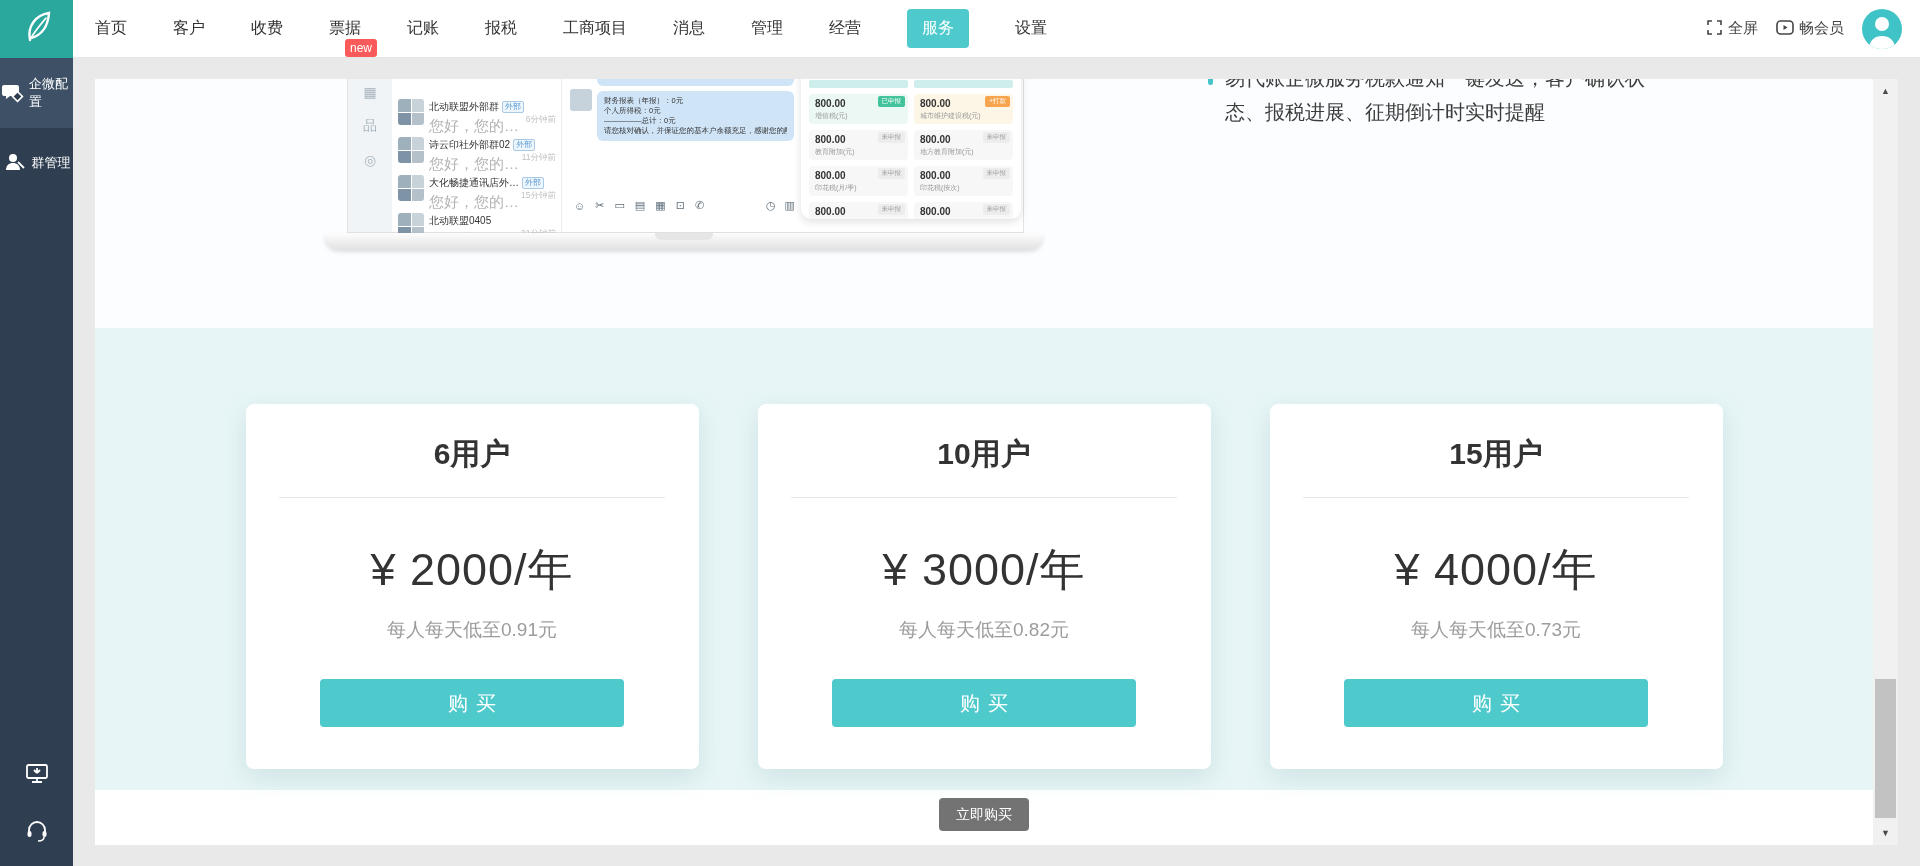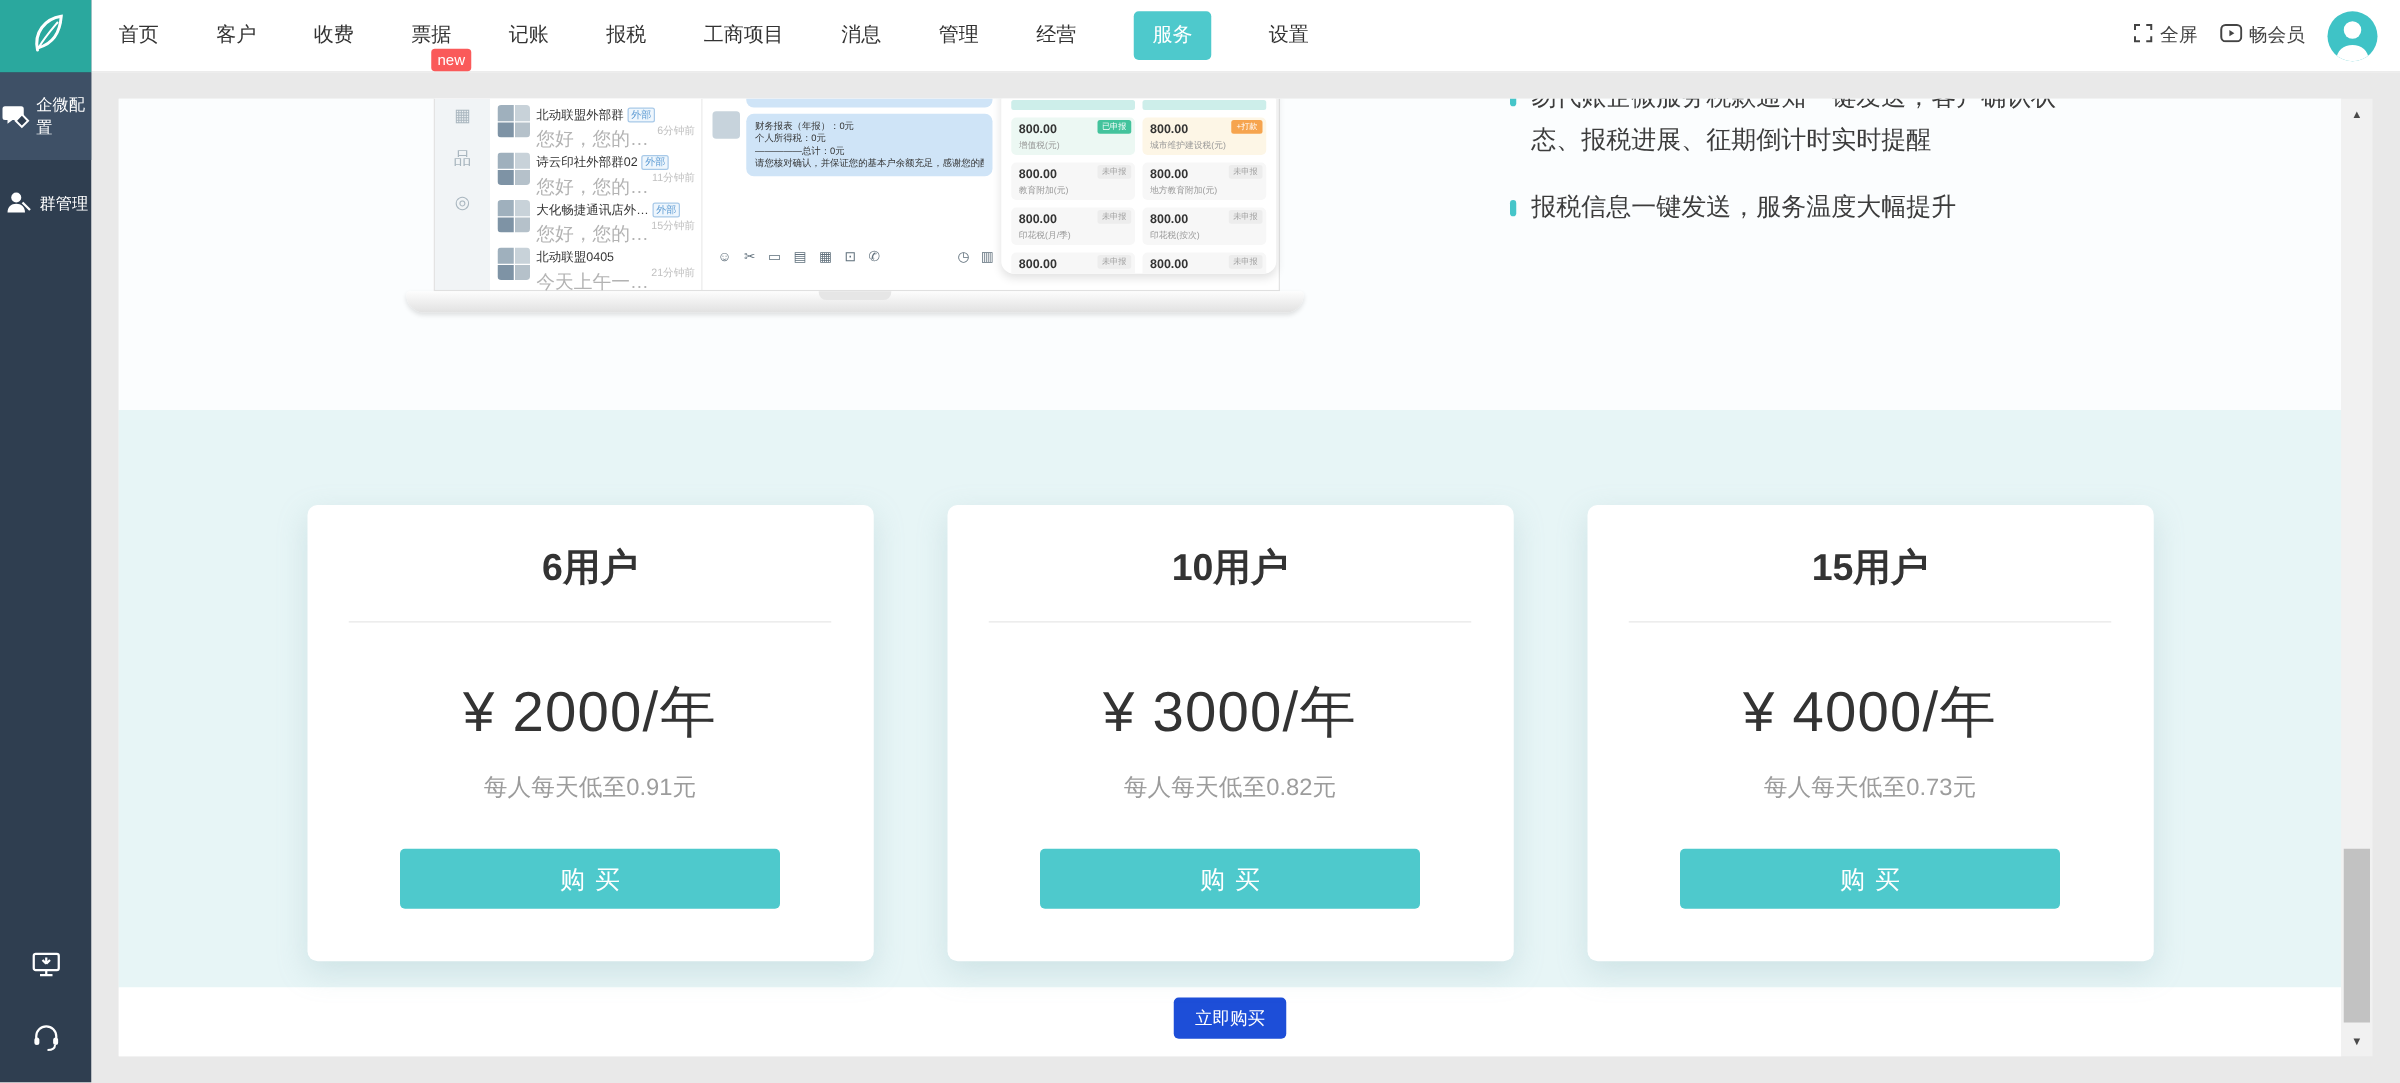--- a/index.html
+++ b/index.html
@@ -34,21 +34,21 @@
   .bullet { display:flex; gap:12px; font-size:20px; color:#3c3c3c; line-height:34px; margin-bottom:20px; }
   .bullet-marker { width:5px; height:13px; background:#45c5c9; border-radius:3px; margin-top:11px; flex:none; }
   .bullet-text { width:425px; }
 
   
   .screen { position:absolute; left:252px; top:-22px; width:677px; height:176px; background:#fff; border:1px solid #e3e3e3; }
   .base { position:absolute; left:230px; top:154px; width:718px; height:17px; background:linear-gradient(#fdfdfd,#e1e1e1); border-radius:3px 3px 14px 14px; box-shadow:0 2px 4px rgba(0,0,0,0.12); }
   .base-notch { position:absolute; left:50%; transform:translateX(-50%); top:0; width:58px; height:7px; background:#e6e6e6; border-radius:0 0 6px 6px; }
 
   .rail { position:absolute; left:0; top:0; width:44px; height:100%; background:#f1f4f6; display:flex; flex-direction:column; align-items:center; padding-top:26px; gap:17px; color:#a9b6bf; font-size:14px; }
-  .chatlist { position:absolute; left:44px; top:0; width:170px; height:100%; background:#fff; border-right:1px solid #ececec; padding-top:22px; }
+  .chatlist { position:absolute; left:44px; top:0; width:170px; height:100%; background:#fff; border-right:1px solid #ececec; padding-top:37px; }
   .chat-row { position:relative; height:38px; display:flex; gap:5px; padding:4px 6px; }
   .c-avatar { width:26px; height:26px; flex:none; display:grid; grid-template-columns:1fr 1fr; grid-template-rows:1fr 1fr; gap:1px; border-radius:3px; overflow:hidden; }
   .c-avatar i:nth-child(1){background:#9fb0bd}.c-avatar i:nth-child(2){background:#c8d2d9}
   .c-avatar i:nth-child(3){background:#7e93a5}.c-avatar i:nth-child(4){background:#b5c1ca}
   .c-main { flex:1; min-width:0; padding-top:1px; }
   .c-name-row { display:flex; align-items:center; gap:3px; }
   .c-name { font-size:10px; color:#333; white-space:nowrap; overflow:hidden; text-overflow:ellipsis; max-width:90px; }
   .c-badge { font-size:8px; color:#5d9bd3; border:1px solid #a8c9e8; background:#eef6fd; border-radius:2px; padding:0 2px; line-height:10px; flex:none; }
   .c-badge:empty { display:none; }
   .c-msg { font-size:15px; color:#b3b3b3; white-space:nowrap; overflow:hidden; text-overflow:ellipsis; margin-top:3px; padding-right:34px; }
@@ -83,21 +83,21 @@
   
   .pricing { height:462px; background:#e7f5f6; display:flex; justify-content:center; gap:59px; padding-top:76px; }
   .plan { width:453px; height:365px; background:#fff; border-radius:8px; box-shadow:0 8px 24px rgba(140,180,185,0.28); text-align:center; position:relative; }
   .plan-title { font-size:30px; color:#333; margin-top:30px; font-weight:600; }
   .plan-divider { width:386px; height:1px; background:#e8e8e8; margin:22px auto 0; }
   .plan-price { font-size:45px; font-weight:normal; color:#333; margin-top:42px; letter-spacing:1px; }
   .plan-sub { font-size:19px; color:#9c9c9c; margin-top:17px; }
   .buy-btn { position:absolute; left:50%; transform:translateX(-50%); bottom:42px; width:304px; height:48px; background:#4ec9cc; color:#fff; font-size:20px; letter-spacing:8px; text-indent:8px; border:none; border-radius:4px; display:flex; align-items:center; justify-content:center; cursor:pointer; font-family:inherit; }
 
   .cta-strip { height:55px; background:#fff; display:flex; justify-content:center; align-items:flex-start; padding-top:8px; }
-  .cta-btn { width:90px; height:33px; background:#1d4ed8; color:#fff; font-size:14px; border:none; border-radius:4px; display:flex; align-items:center; justify-content:center; cursor:pointer; font-family:inherit; }
+  .cta-btn { width:90px; height:33px; background:#737373; color:#fff; font-size:14px; border:none; border-radius:4px; display:flex; align-items:center; justify-content:center; cursor:pointer; font-family:inherit; }
 
   
   .scrollbar { position:absolute; left:1873px; top:79px; width:25px; height:766px; background:#f1f1f1; }
   .sb-arrow { position:absolute; left:0; width:25px; height:20px; display:flex; align-items:center; justify-content:center; color:#4a4a4a; font-size:9px; cursor:pointer; }
   .sb-up { top:2px; } .sb-down { bottom:2px; }
   .sb-thumb { position:absolute; left:2px; top:600px; width:21px; height:139px; background:#c2c2c2; cursor:pointer; }
 </style>
 </head>
 <body>
 
@@ -354,24 +354,20 @@
         </div>
       </div>
       <div class="base">
           <span class="base-notch"></span>
         </div>
 
       <div class="bullets">
         <div class="bullet">
           <span class="bullet-marker"></span>
           <span class="bullet-text">易代账企微服务税款通知一键发送，客户确认状态、报税进展、征期倒计时实时提醒</span>
-        </div>
-        <div class="bullet">
-          <span class="bullet-marker"></span>
-          <span class="bullet-text">报税信息一键发送，服务温度大幅提升</span>
         </div>
       </div>
     </div>
 
     <div class="pricing">
       <div class="plan">
         <div class="plan-title">6用户</div>
         <div class="plan-divider"></div>
         <div class="plan-price">¥ 2000/年</div>
         <div class="plan-sub">每人每天低至0.91元</div>

